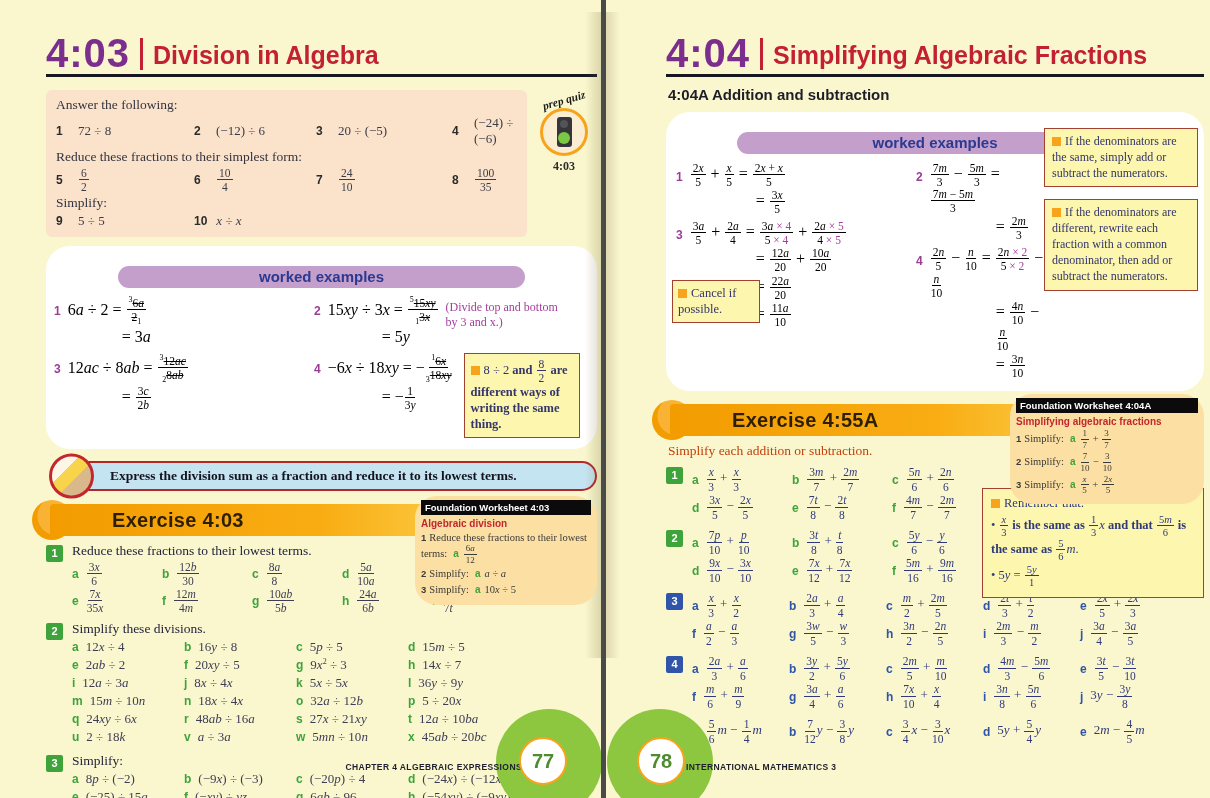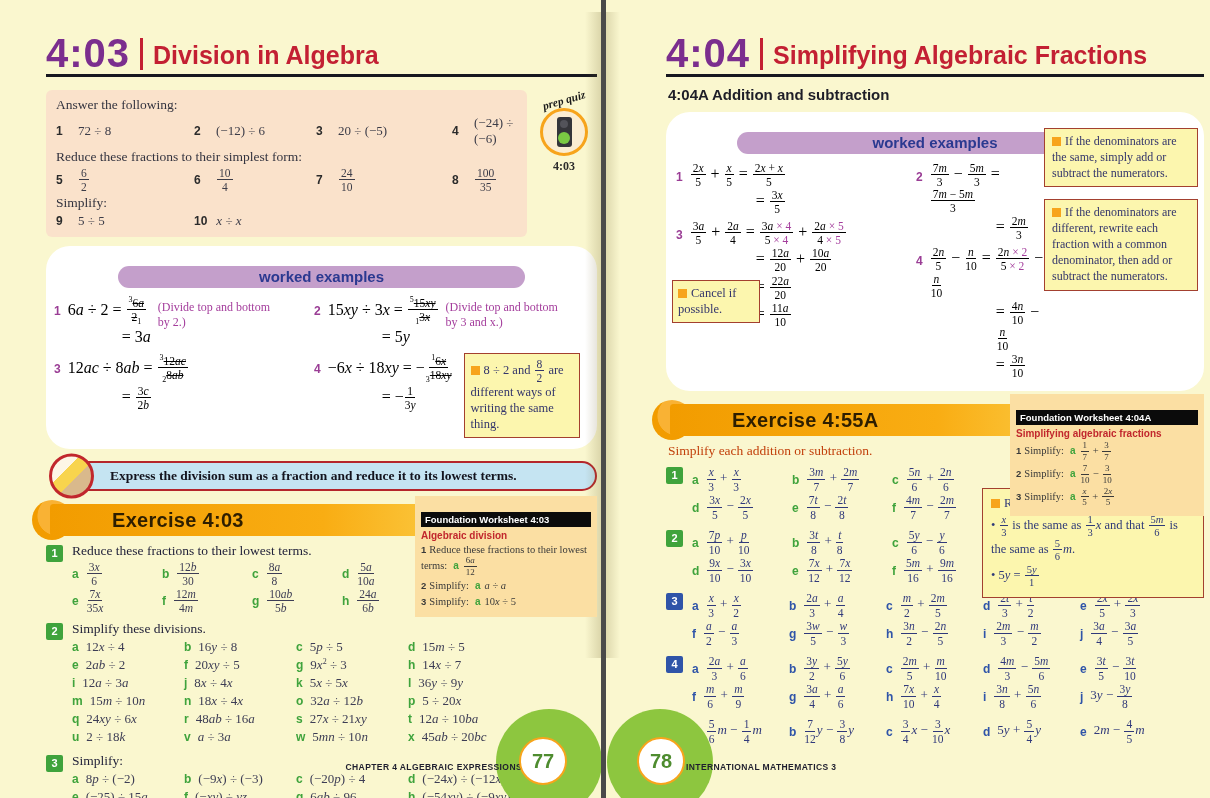--- a/index.html
+++ b/index.html
@@ -22,21 +22,21 @@
 
   
   .m{font-size:13px;color:#3D3D55;}
   .m i{font-style:italic;}
   .fr{display:inline-flex;flex-direction:column;align-items:center;vertical-align:middle;line-height:1.05;font-size:11.5px;margin:0 1px;}
   .fr .n{border-bottom:1px solid currentColor;padding:0 2px;}
   .fr .d{padding-top:1px;}
   sup,sub{font-size:8px;}
   .mg{color:#A43D9C;}
   s{text-decoration-thickness:1px;}
-  .pln{font-style:normal;}
+  .pln{font-style:normal;font-weight:bold;}
 
   
   .prep-row{display:flex;margin-top:13px;gap:4px;}
   .prep-box{flex:1;background:#FAE2CB;border-radius:6px;padding:5px 10px 7px;color:#3C3C3C;}
   .prep-label-row{font-size:13.5px;margin:2px 0;color:#33333F;}
   .prep-items{display:grid;grid-template-columns:138px 122px 136px 1fr;margin:1px 0;align-items:center;}
   .prep-item{display:flex;align-items:center;gap:9px;}
   .prep-item .m{color:#3C3C48;}
   .qnum{font:700 12px "Liberation Sans",sans-serif;color:#2B2B2B;min-width:13px;}
   .prep-icon-col{width:66px;display:flex;flex-direction:column;align-items:center;padding-top:4px;}
@@ -71,21 +71,21 @@
   .tip-banner.in-panel{margin:4px 0 2px 126px;width:392px;}
 
   
   .ex-section{position:relative;margin-top:13px;}
   .ex-banner-row{position:relative;height:32px;margin-bottom:7px;}
   .ex-circle{position:absolute;left:-14px;top:-4px;width:40px;height:40px;border-radius:50%;background:radial-gradient(circle at 62% 40%,#F9B234 55%,#F29C00 57%);}
   .ex-banner{position:absolute;left:4px;right:0;height:32px;border-radius:4px 18px 18px 4px;background:linear-gradient(90deg,#F29C00,#F9AD13 50%,#FBCB45 75%,#F8E59A 92%,#FAF3C8);}
   .ex-banner span{font:700 20px/32px "Liberation Sans",sans-serif;color:#2E1E00;margin-left:62px;letter-spacing:.3px;}
   .ex-intro{font-size:13.5px;color:#c2410c;margin:4px 0 4px 2px;}
 
-  .fw-box{position:absolute;z-index:3;background:#FBDFA3;padding:16px 6px 6px;width:170px;}
+  .fw-box{position:absolute;z-index:3;background:#FBDFA3;padding:4px 6px 6px;width:170px;border-radius:22px;}
   .fw-left{top:-8px;right:0;}
   .fw-right{top:-10px;right:0;width:182px;}
   .fw-title{background:#0B0B0B;color:#FFFFFF;font:700 9.5px/1.6 "Liberation Sans",sans-serif;padding:0 4px;display:block;}
   .fw-sub{color:#C1272D;font:700 10px "Liberation Sans",sans-serif;margin:3px 0 2px;}
   .fw-line{font-size:10.5px;color:#3A3A3A;margin:2px 0;line-height:1.3;}
   .fw-n{font:700 9.5px "Liberation Sans",sans-serif;margin-right:3px;}
   .fw-l{color:#3FA33C;font:700 10px "Liberation Sans",sans-serif;margin:0 4px 0 6px;}
   .fw-line .m{font-size:10.5px;color:#3A3A3A;}
   .fw-line .fr{font-size:9px;}
 
@@ -212,21 +212,20 @@
         <div class="wex-grid" id="we-left-grid">
             <div class="wex">
               <span class="wnum">1</span>
               <div class="wlines">
                 <div class="wline">6<i>a</i> ÷ 2 = <span class="fr">
                     <span class="n"><sup>3</sup><s>6<i>a</i></s></span>
                     <span class="d"><s>2</s><sub>1</sub></span>
                   </span></div>
                 <div class="wline ind">= 3<i>a</i></div>
               </div>
-              <div class="wnote">(Divide top and bottom by 2.)</div>
             </div>
             <div class="wex">
               <span class="wnum">2</span>
               <div class="wlines">
                 <div class="wline">15<i>xy</i> ÷ 3<i>x</i> = <span class="fr">
                     <span class="n"><sup>5</sup><s>15<i>xy</i></s></span>
                     <span class="d"><sub>1</sub><s>3<i>x</i></s></span>
                   </span></div>
                 <div class="wline ind">= 5<i>y</i></div>
               </div>

